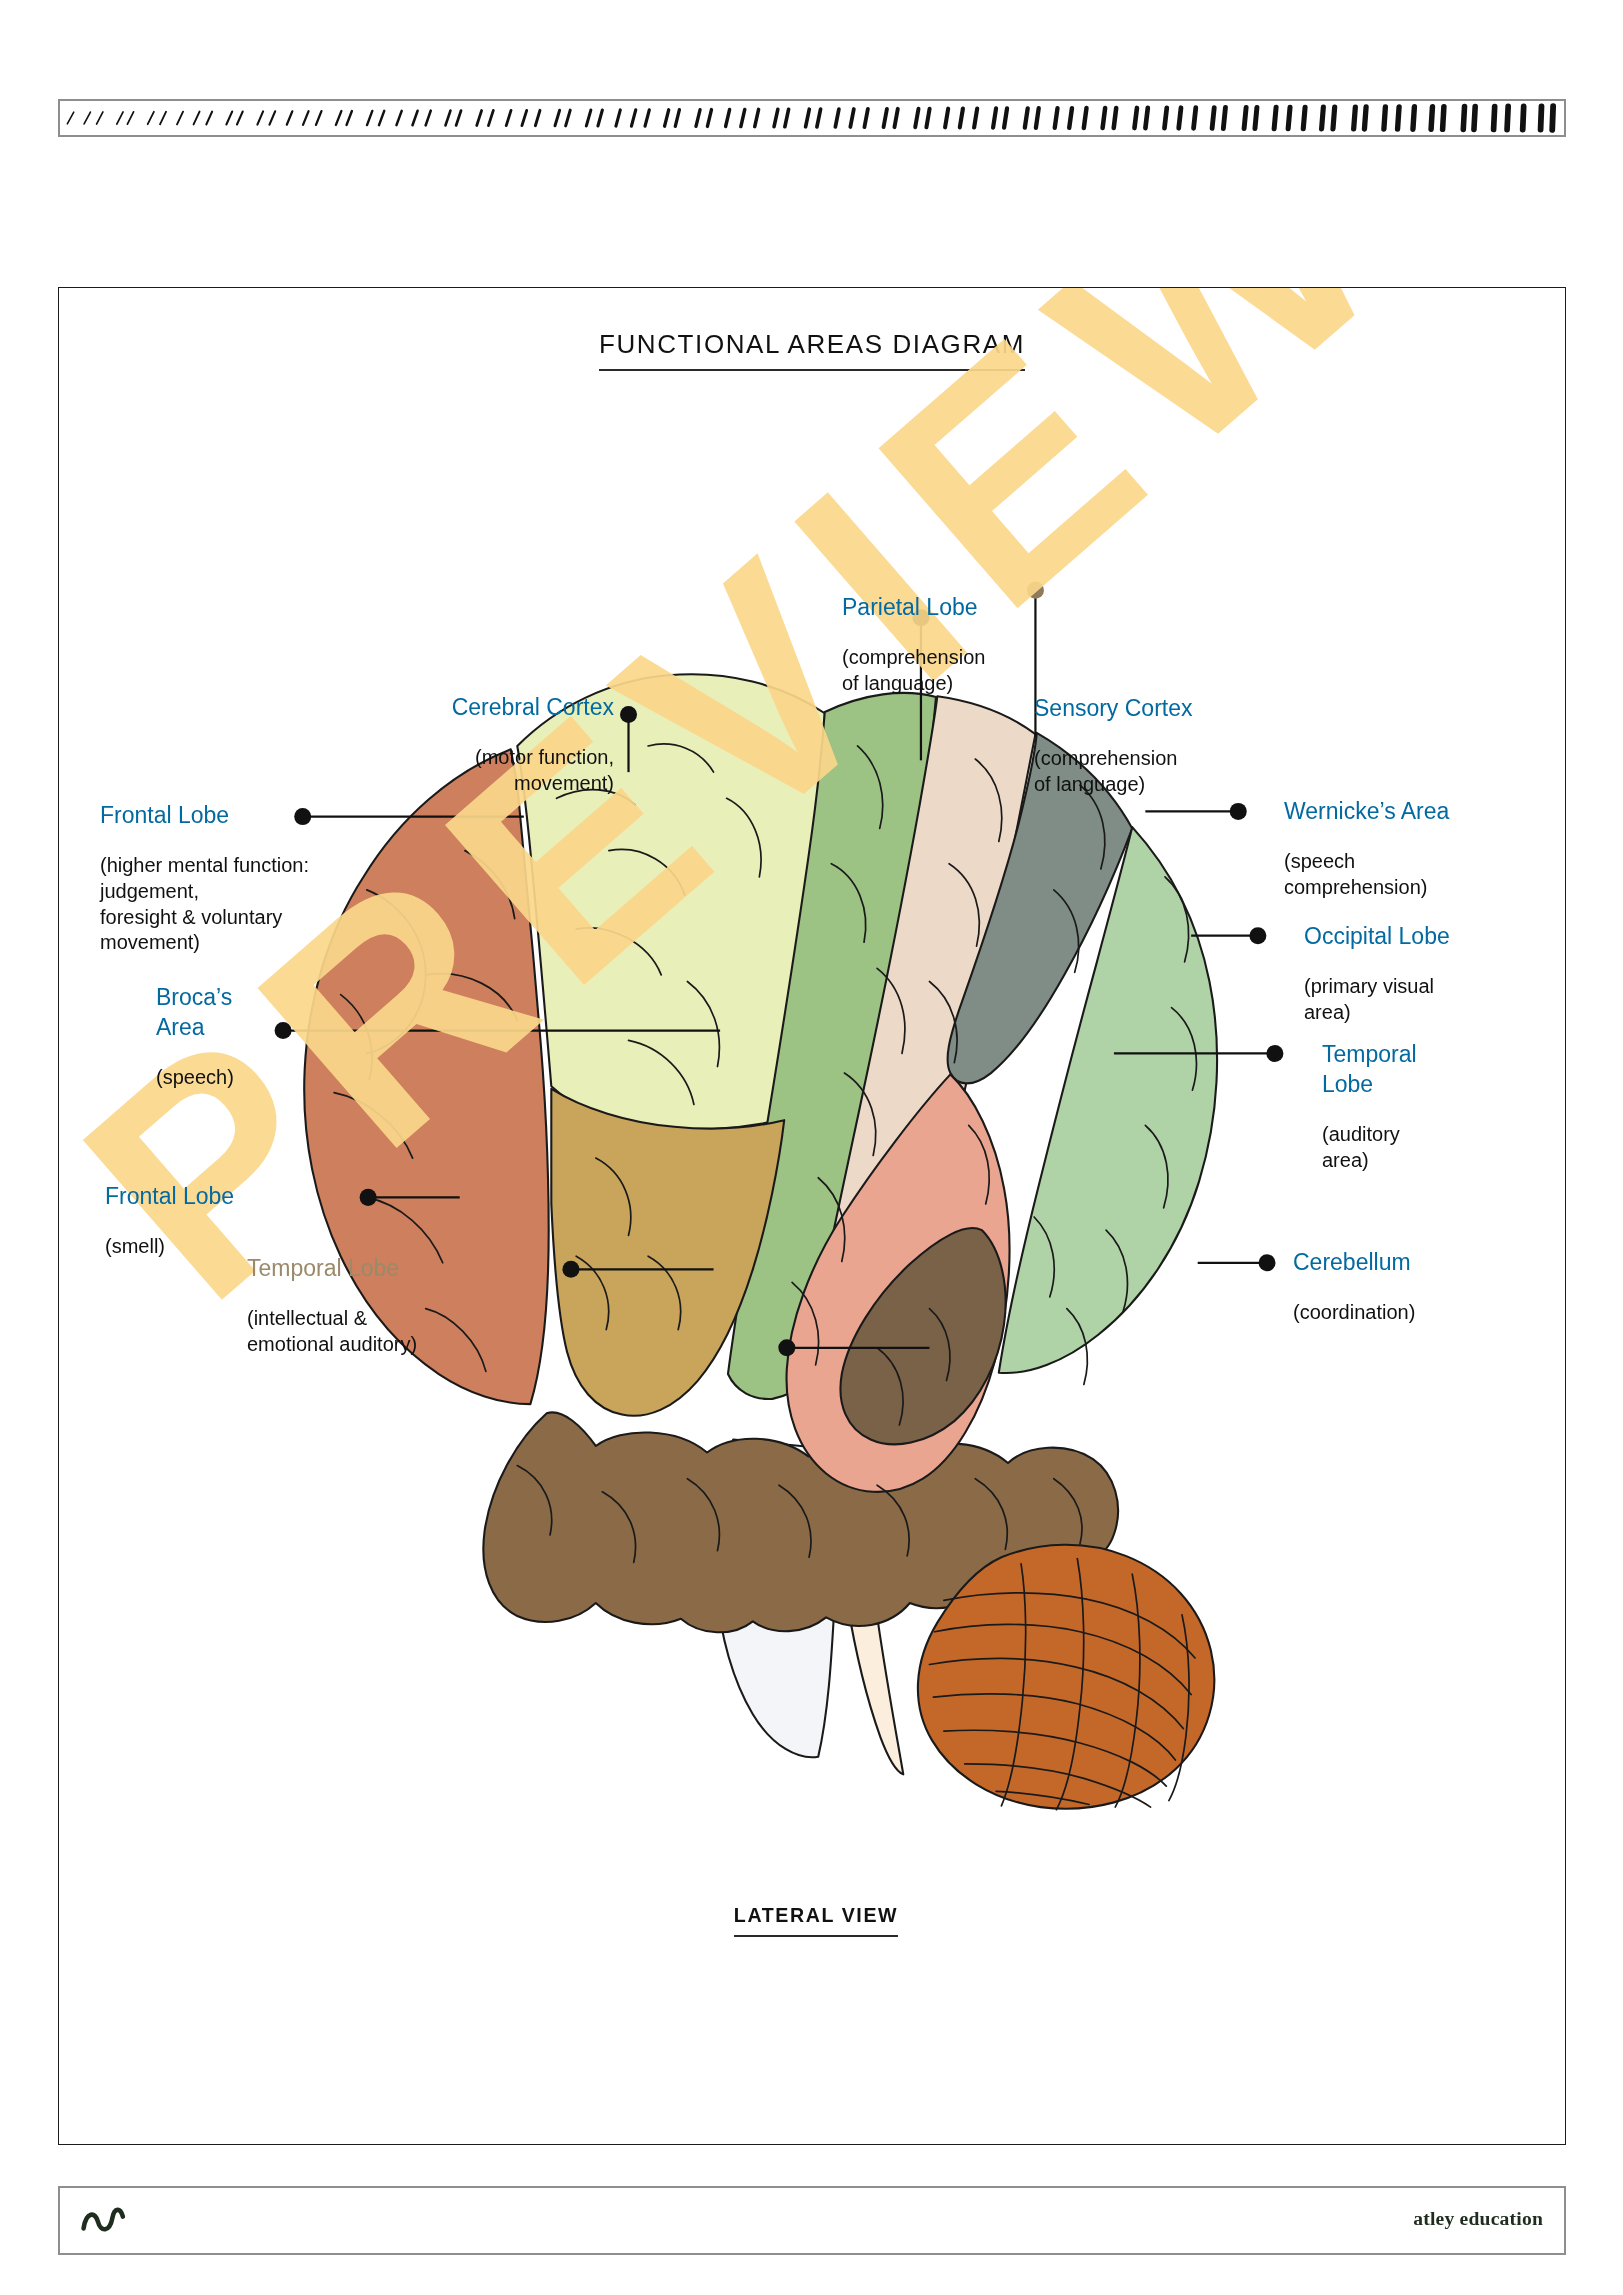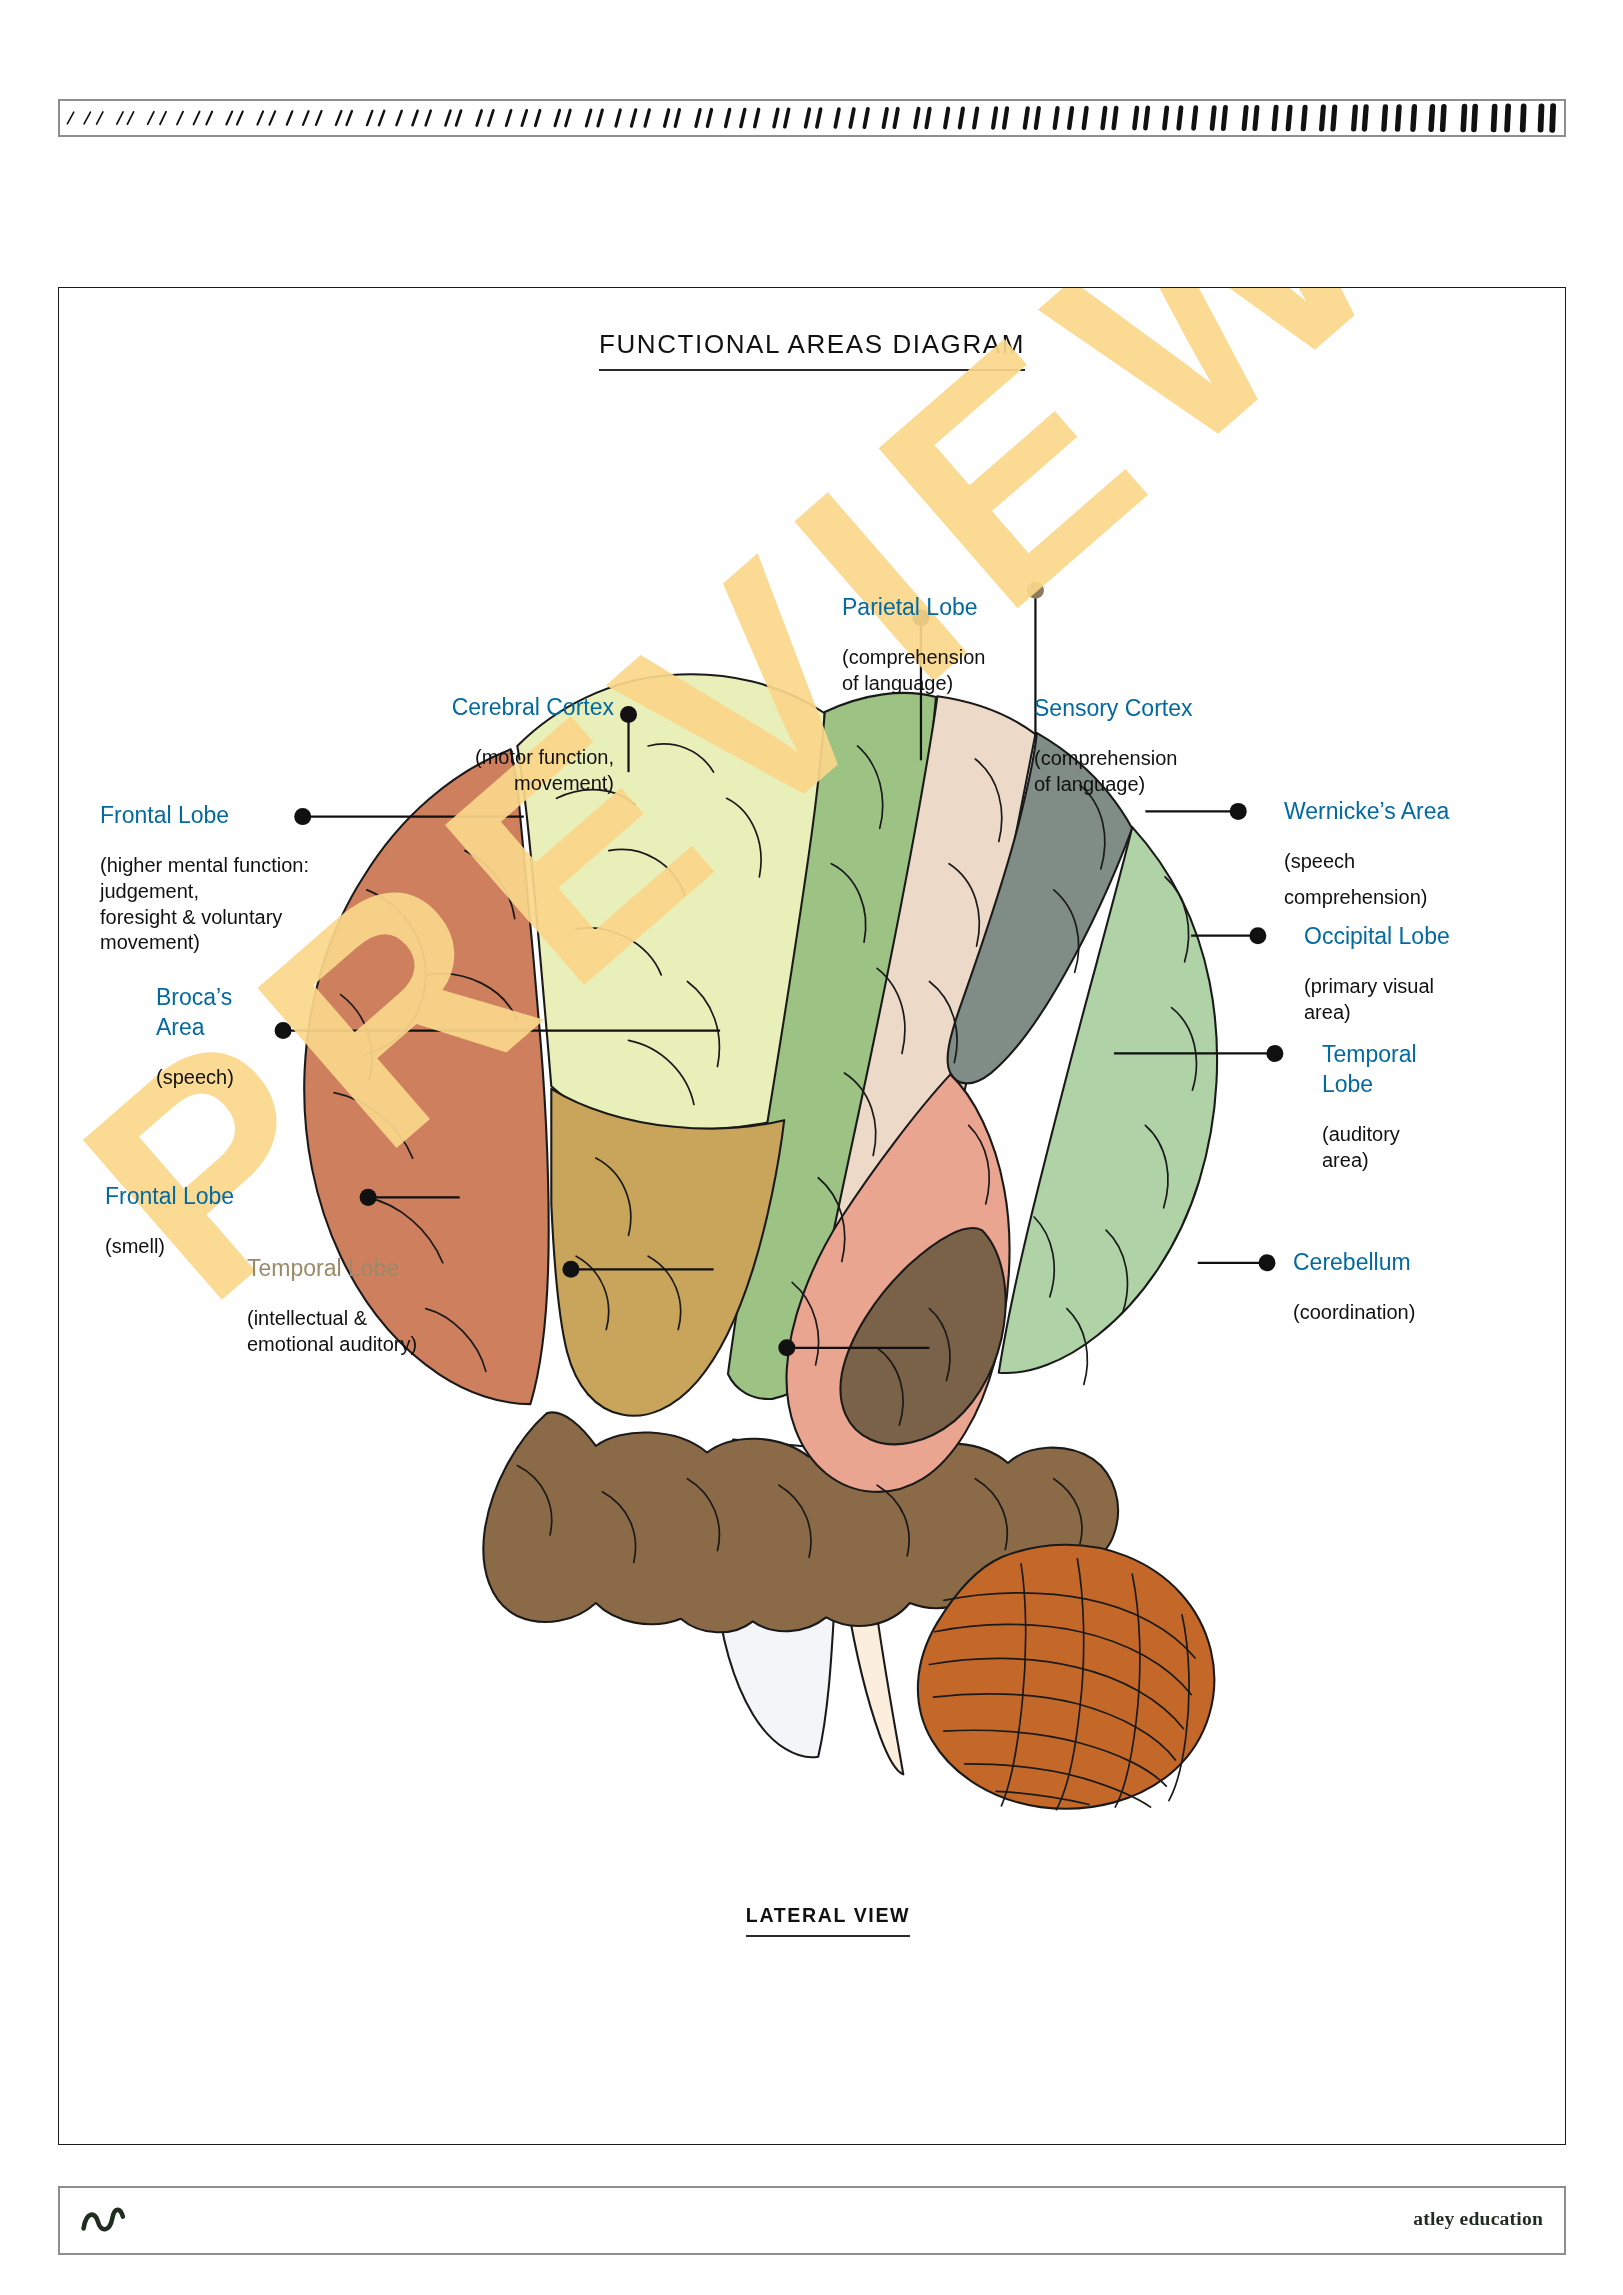--- a/index.html
+++ b/index.html
@@ -88,21 +88,21 @@
     font-size: 26px;
     letter-spacing: 1.6px;
     color: #111111;
     padding-bottom: 9.2px;
     border-bottom: 2px solid #2a2a2a;
   }
 
   
   .lateral-wrap {
     position: absolute;
-    left: 16px;
+    left: 4px;
     top: 1616px;
     width: 100%;
     text-align: center;
   }
   .lateral-text {
     display: inline-block;
     font-size: 19.6px;
     font-weight: bold;
     letter-spacing: 1.6px;
     color: #111111;
@@ -579,21 +579,21 @@
     <div class="label" style="left:188px; top:967px; width:301px;">
       <div class="lb-title" style="color:#9A8A6A">Temporal Lobe</div>
       <div class="lb-sub nowrap">(intellectual &amp;</div>
       <div class="lb-sub nowrap" style="margin-top:1.3px">emotional auditory)</div>
     </div>
 
 
     <div class="label" style="left:1225px; top:510px; width:275px;">
       <div class="lb-title">Wernicke’s Area</div>
       <div class="lb-sub nowrap">(speech</div>
-      <div class="lb-sub nowrap" style="margin-top:11px">comprehension)</div>
+      <div class="lb-sub nowrap" style="margin-top:1px">comprehension)</div>
     </div>
 
     <div class="label" style="left:1245px; top:635px; width:262px;">
       <div class="lb-title">Occipital Lobe</div>
       <div class="lb-sub nowrap">(primary visual</div>
       <div class="lb-sub nowrap" style="margin-top:1.3px">area)</div>
     </div>
 
     <div class="label" style="left:1263px; top:753px; width:209px;">
       <div class="lb-title">Temporal</div>

